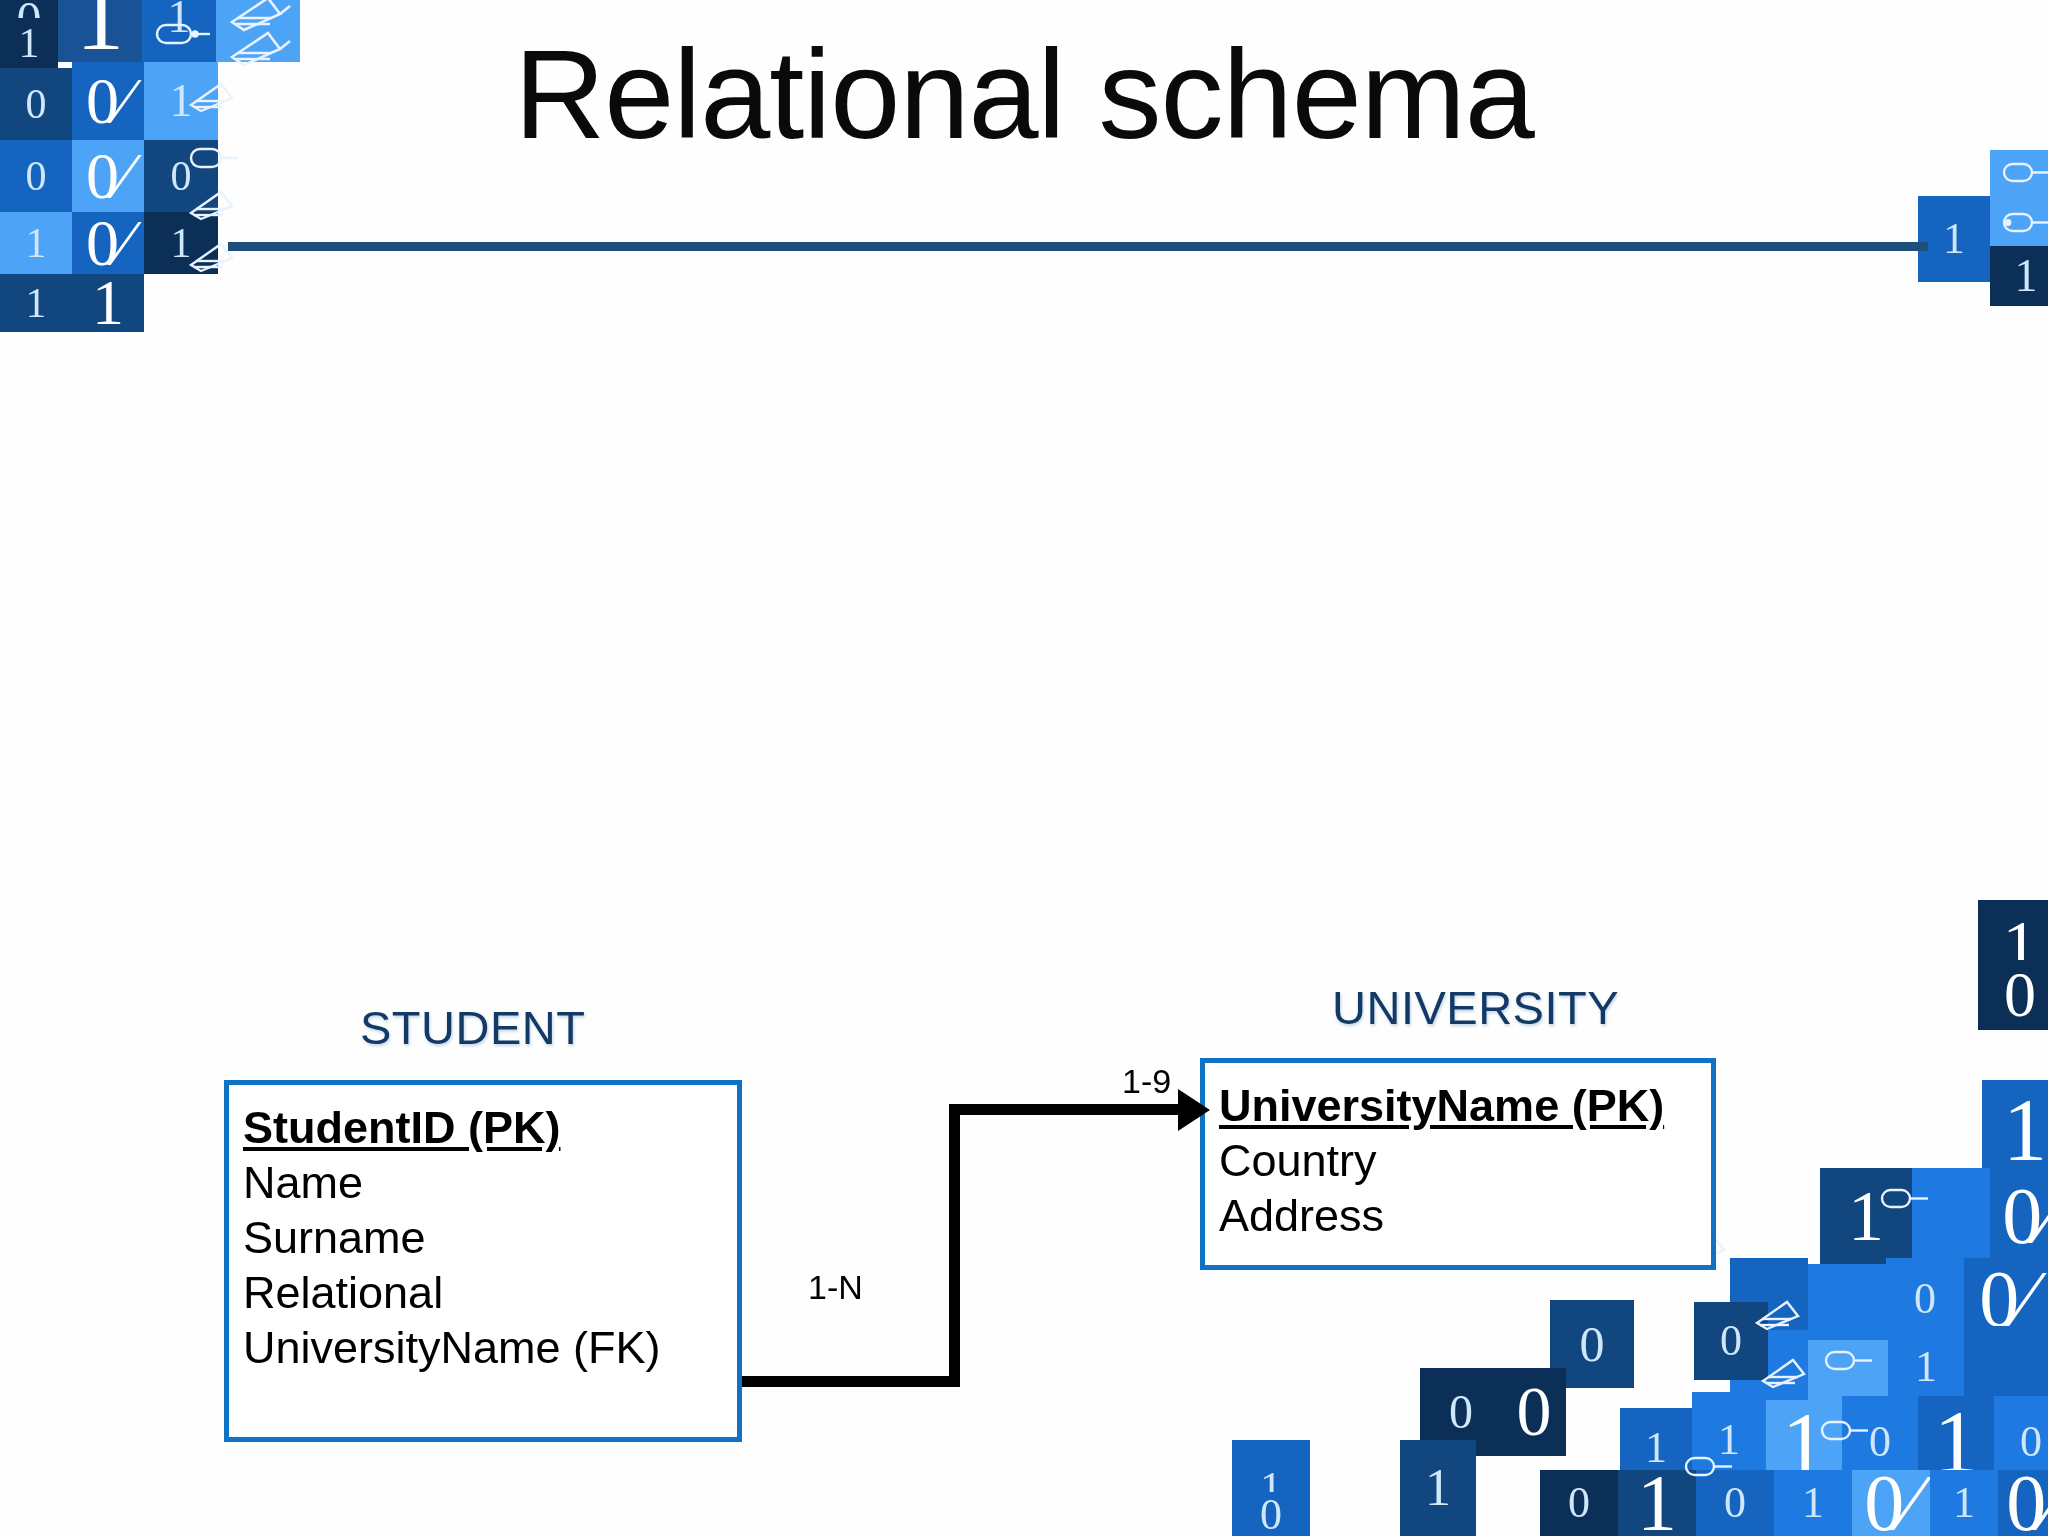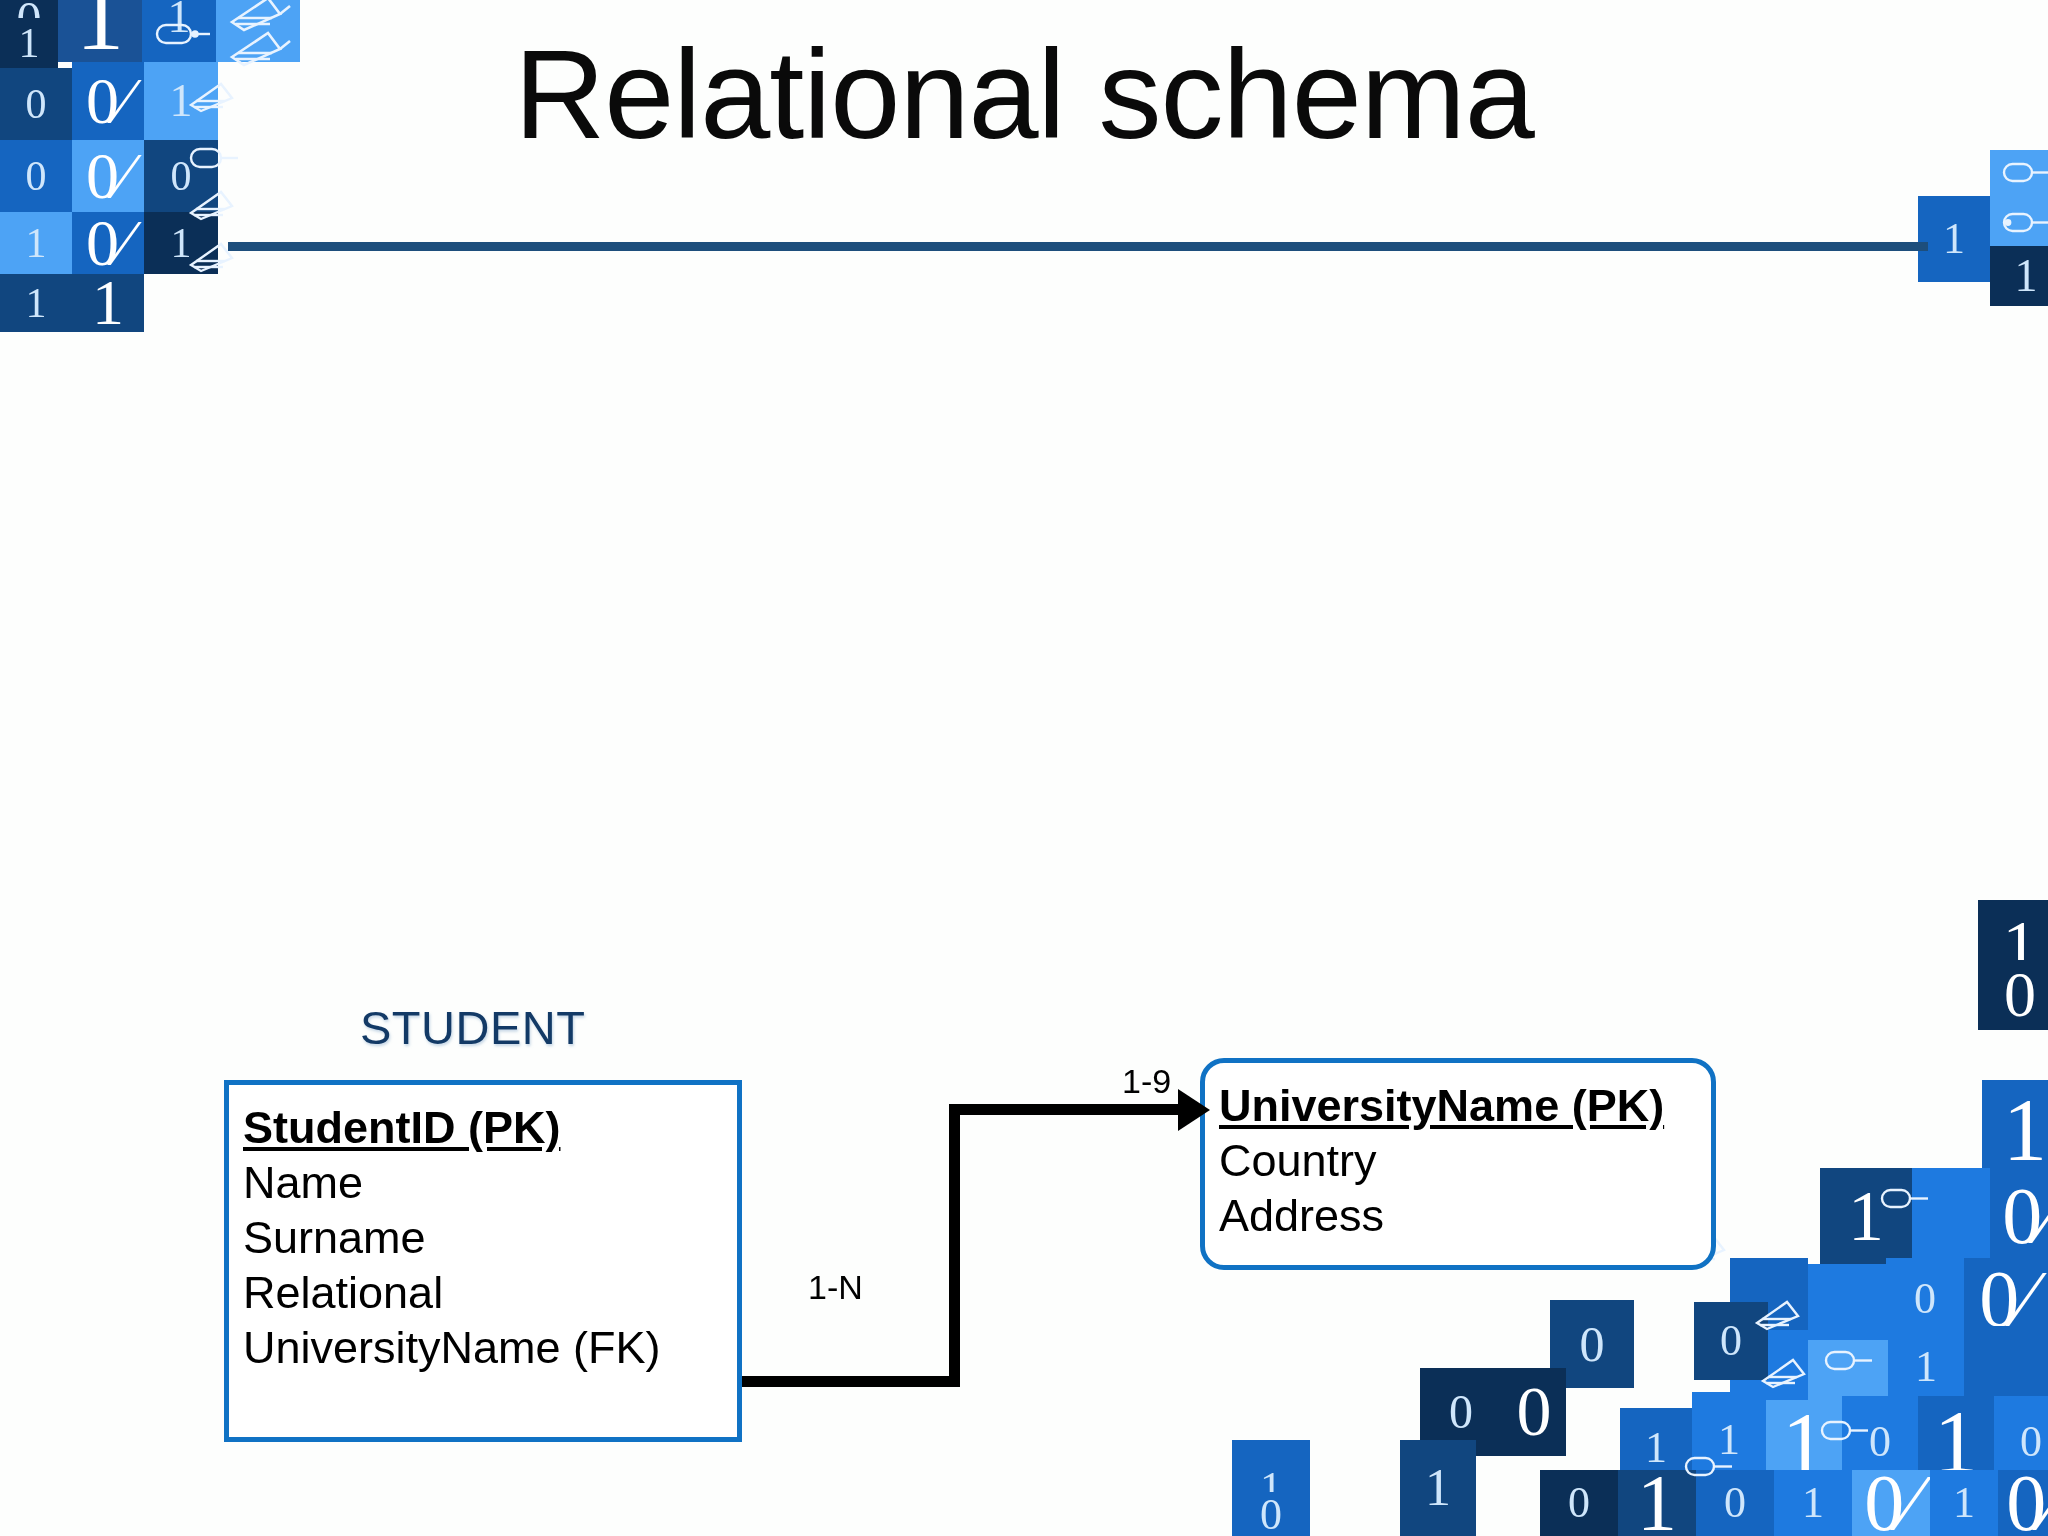--- a/index.html
+++ b/index.html
@@ -370,21 +370,22 @@
 
     <div class="ent-title" style="left:360px; top:1000px;text-align:center;">STUDENT</div>
     <div class="ent-box" style="left:224px; top:1080px; width:518px; height:362px;">
       <div class="attr pk">StudentID (PK)</div>
       <div class="attr">Name</div>
       <div class="attr">Surname</div>
       <div class="attr">Relational</div>
       <div class="attr">UniversityName (FK)</div>
     </div>
 
-    <div class="ent-box" style="left:1200px; top:1058px; width:516px; height:212px;border-radius:24px;">
+    <div class="ent-title" style="left:1332px; top:980px;">UNIVERSITY</div>
+    <div class="ent-box" style="left:1200px; top:1058px; width:516px; height:212px;">
       <div class="attr pk">UniversityName (PK)</div>
       <div class="attr">Country</div>
       <div class="attr">Address</div>
     </div>
 
     <div class="conn" style="left:742px;  top:1376px; width:218px; height:11px;"></div>
     <div class="conn" style="left:949px;  top:1104px; width:11px;  height:283px;"></div>
     <div class="conn" style="left:949px;  top:1104px; width:238px; height:11px;"></div>
     <div class="arrowhead" style="left:1178px; top:1089px;"></div>
 

